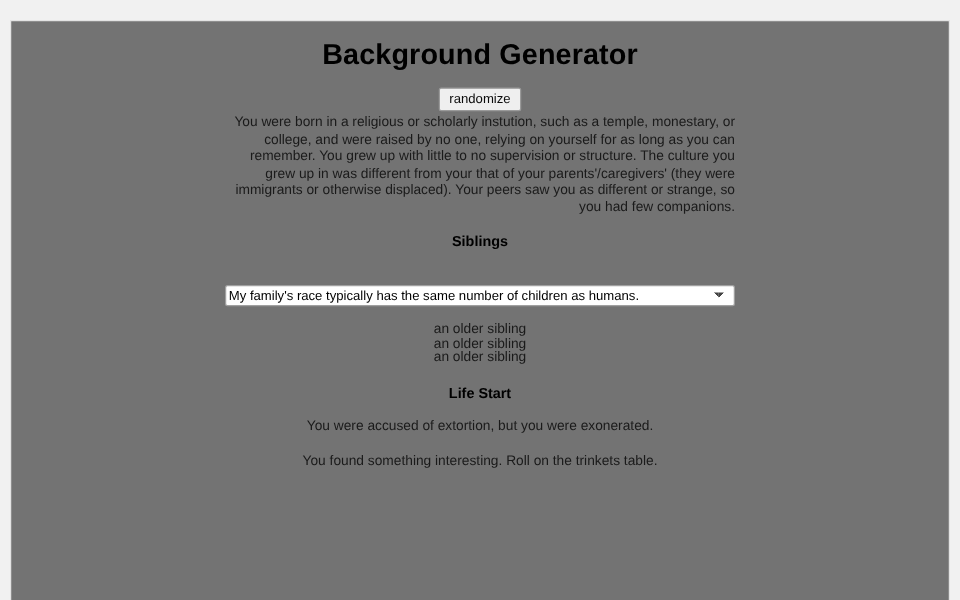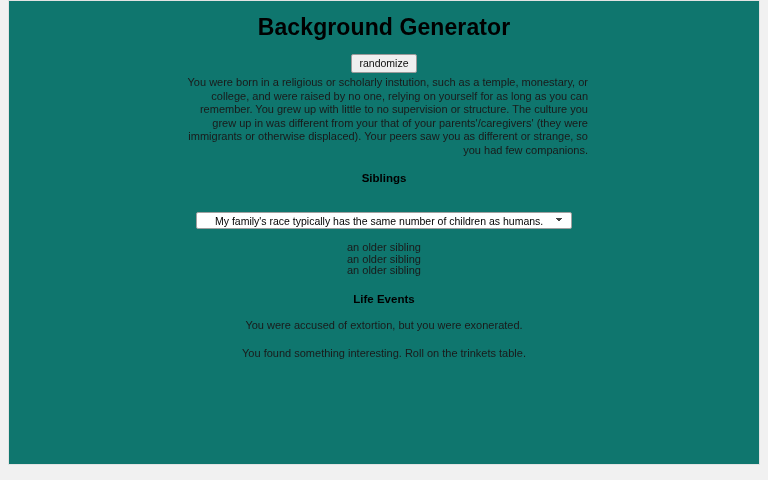--- a/index.html
+++ b/index.html
@@ -16,24 +16,24 @@
   #viewport {
     position: relative;
     width: 768px;
     height: 480px;
     background: #f1f1f1;
     box-sizing: border-box;
   }
   #page-frame {
     position: absolute;
     left: 8px;
-    top: 0;
+    top: 16px;
     width: 752px;
     height: 465px;
-    background: #0f766e;
+    background: #737373;
     border: 1px solid #e3e3e3;
     box-sizing: border-box;
     overflow: hidden;
   }
   #page-inner {
     width: 100%;
     box-sizing: border-box;
     padding: 0;
   }
   .app-title {
@@ -80,23 +80,23 @@
   .gap-siblings-head { margin-top: 15px; }
 
   .select-row {
     margin-top: 8px;
     text-align: center;
   }
   .sib-select {
     font-family: "Liberation Sans", sans-serif;
     font-size: 10.5px;
     color: #000000;
-    width: 376px;
+    width: 408px;
     height: 17px;
-    padding: 0px 18px;
+    padding: 0px 2px;
     border: 1px solid #a0a0a0;
     border-radius: 2px;
     background-color: #ffffff;
     box-sizing: border-box;
     appearance: none;
     -webkit-appearance: none;
     background-image:
       linear-gradient(45deg, transparent 50%, #444 50%),
       linear-gradient(135deg, #444 50%, transparent 50%);
     background-position:
@@ -163,20 +163,20 @@
 
 
       <div class="sibling-list">
         <div class="sibling-list-inner">
           <div class="sibling-item">an older sibling</div>
           <div class="sibling-item">an older sibling</div>
           <div class="sibling-item">an older sibling</div>
         </div>
       </div>
 
-      <div class="section-heading gap-life-head">Life Events</div>
+      <div class="section-heading gap-life-head">Life Start</div>
 
       <div class="event">You were accused of extortion, but you were exonerated.</div>
       <div class="event">You found something interesting. Roll on the trinkets table.</div>
 
     </div>
   </div>
 </div>
 
 </body></html>

